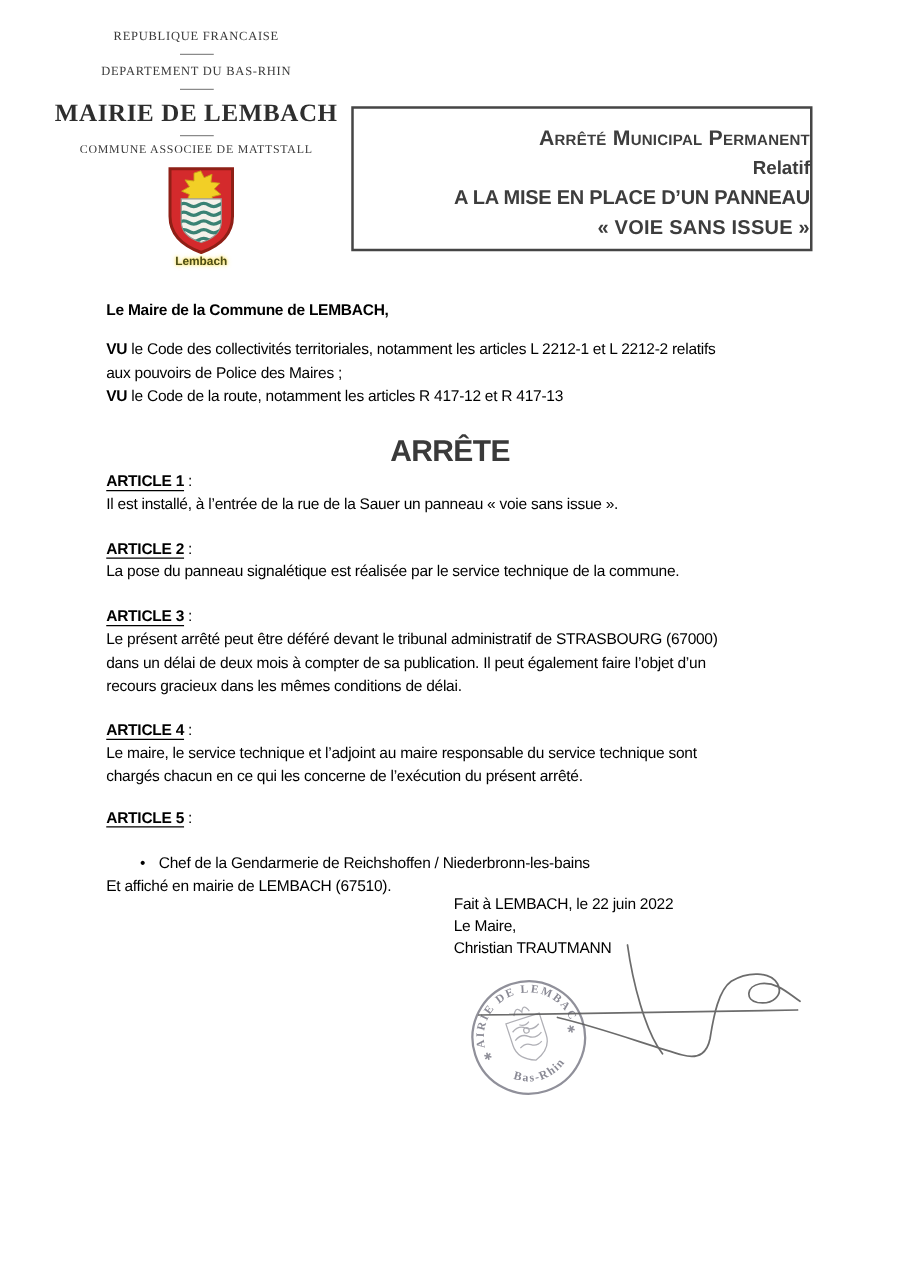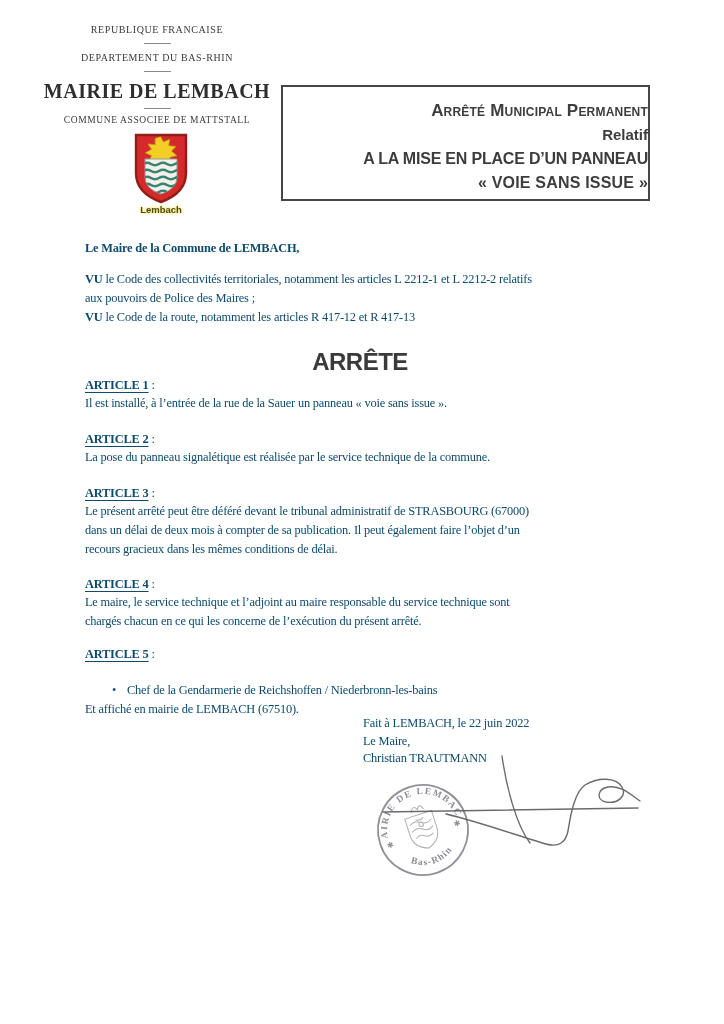--- a/index.html
+++ b/index.html
@@ -18,21 +18,21 @@
                text-shadow:0 0 2px rgba(250,220,60,0.95),0 0 4px rgba(250,220,60,0.7);}
   
   .title-box{position:absolute;left:281px;top:85px;width:369px;height:116px;
              border:2px solid #454545;box-sizing:border-box;text-align:right;
              color:#3d3d3d;font-weight:700;padding-top:12px;}
   .tb1{font-size:17px;font-variant:small-caps;letter-spacing:0.2px;line-height:24px;}
   .tb2{font-size:15px;line-height:24px;}
   .tb3{font-size:16px;letter-spacing:-0.2px;line-height:24px;}
   .tb4{font-size:16px;letter-spacing:0.2px;line-height:24px;}
   
-  .ln{position:absolute;white-space:nowrap;font-size:12.4px;letter-spacing:-0.2px;color:#0c4a6e;font-family:Liberation Serif, serif;}
+  .ln{position:absolute;white-space:nowrap;font-size:12.4px;letter-spacing:-0.2px;color:#000000;}
   .b{font-weight:700;}
   .art-no{font-weight:700;text-decoration:underline;text-underline-offset:3px;
           text-decoration-thickness:1.2px;}
   .decree{position:absolute;left:85px;top:348px;width:550px;text-align:center;
           font-size:24px;font-weight:700;letter-spacing:-0.5px;color:#3a3a3a;}
   
   .stamp{position:absolute;left:373px;top:780px;width:100px;height:100px;}
   .stamp text{font-family:"Liberation Serif","DejaVu Serif",serif;}
   .signature{position:absolute;left:350px;top:740px;width:340px;height:150px;}
 </style>

